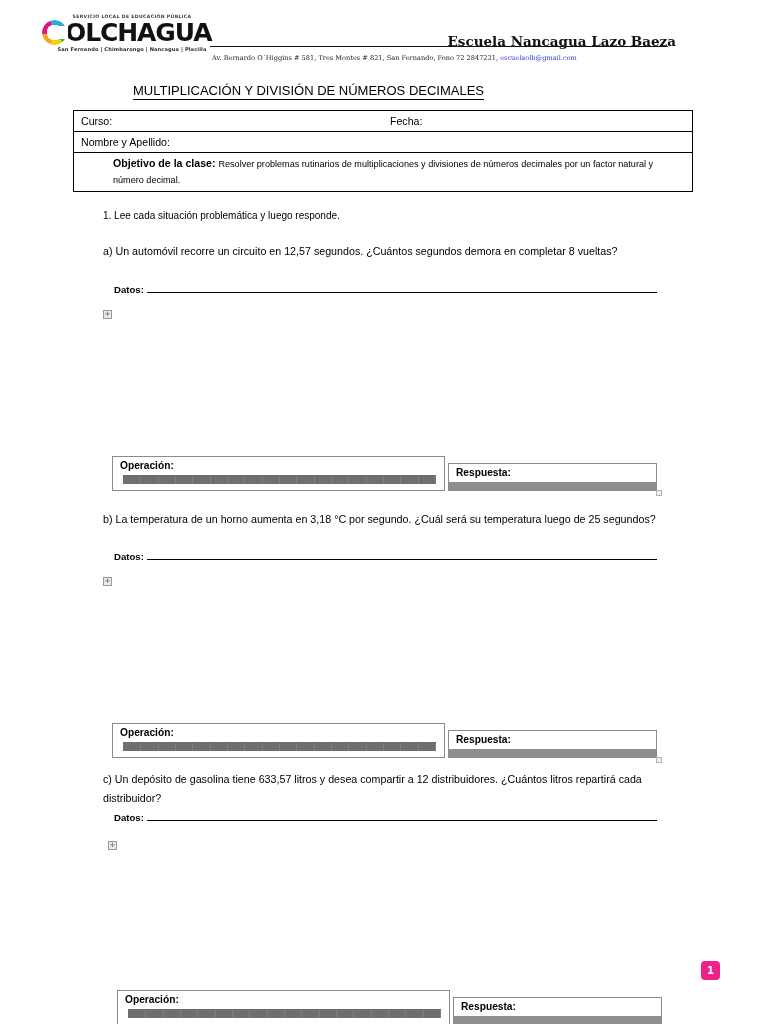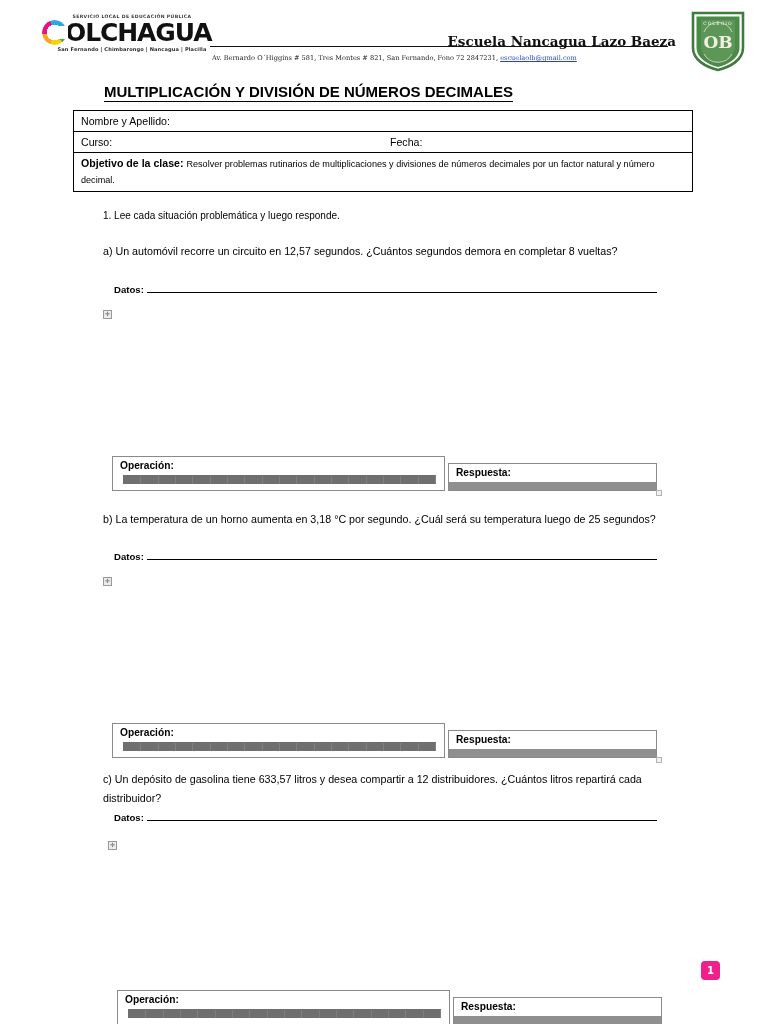--- a/index.html
+++ b/index.html
@@ -46,38 +46,38 @@
   }
   .school-name{
     position:absolute;right:92px;top:33px;
     font-family:"DejaVu Serif",serif;font-size:13.5px;font-weight:bold;color:#111;
     white-space:nowrap;
   }
   .addr-line{
     position:absolute;left:212px;top:54px;
     font-family:"DejaVu Serif",serif;font-size:6.6px;color:#1a1a1a;white-space:nowrap;
   }
-  .addr-line .mail{color:#2a3fd0;text-decoration:underline;}
+  .addr-line .mail{color:#2a3fd0;}
   .crest{position:absolute;right:22px;top:10px;width:56px;height:62px;}
   .crest svg{display:block;}
 
   
   .doc-title{
     position:absolute;left:0;top:83px;width:617px;text-align:center;
-    font-size:15px;font-weight:bold;color:#000;
+    font-size:13px;font-weight:normal;color:#000;
   }
   .doc-title span{border-bottom:1.2px solid #000;padding-bottom:1px;}
 
   
   .info-table{
     position:absolute;left:73px;top:110px;width:620px;
     border:1.2px solid #000;box-sizing:border-box;
   }
   .info-row{border-bottom:1.2px solid #000;box-sizing:border-box;display:flex;}
-  .info-row:last-child{border-bottom:none;}
+  .info-row:last-child{border-bottom:none;margin-left:32px;}
   .info-cell{font-size:10.6px;color:#000;padding:3px 0 3px 7px;line-height:14px;}
   .info-cell.half{width:50%;box-sizing:border-box;}
   .obj-cell{font-size:10.6px;padding:3px 7px 4px 7px;line-height:14.5px;}
   .obj-cell b{font-weight:bold;font-size:10.6px;}
   .obj-cell .obj-text{font-size:9.1px;}
 
   
   .instr{
     position:absolute;left:103px;font-size:10px;color:#000;line-height:16px;
   }
@@ -160,42 +160,31 @@
       </div>
       <div class="comunas">San Fernando | Chimbarongo | Nancagua | Placilla</div>
     </div>
 
     <div class="rule-right"></div>
 
     <div class="school-name">Escuela Nancagua Lazo Baeza</div>
 
     <div class="addr-line"><span>Av. Bernardo O´Higgins # 581, Tres Montes # 821, San Fernando, Fono 72 2847231, </span><span class="mail">escuelaolb@gmail.com</span></div>
 
-    <div class="crest">
-      <svg width="56" height="62" viewBox="0 0 56 62">
-        <path d="M3 3 H53 V38 C53 50 40 57 28 60 C16 57 3 50 3 38 Z" fill="#ffffff" stroke="#3f7a3f" stroke-width="2.6"></path>
-        <path d="M6.5 6.5 H49.5 V37.5 C49.5 48 38 54.5 28 57 C18 54.5 6.5 48 6.5 37.5 Z" fill="#4b8a48"></path>
-        <path d="M11 10 H45 V36.5 C45 45.5 35.5 51 28 53 C20.5 51 11 45.5 11 36.5 Z" fill="#6ea364" opacity=".55"></path>
-        <text x="28" y="14.5" font-family="DejaVu Serif, serif" font-size="4.4" fill="#ffffff" text-anchor="middle" letter-spacing="1.1">COLEGIO</text>
-        <text x="28" y="38" font-family="DejaVu Serif, serif" font-size="17" font-weight="bold" fill="#f2efe2" text-anchor="middle">OB</text>
-        <path d="M14 22 A15 15 0 0 1 42 22" fill="none" stroke="#e8e4d2" stroke-width=".8"></path>
-        <path d="M14 44 A16 16 0 0 0 42 44" fill="none" stroke="#e8e4d2" stroke-width=".8"></path>
-      </svg>
-    </div>
   </div>
 
   <div class="doc-title"><span>MULTIPLICACIÓN Y DIVISIÓN DE NÚMEROS DECIMALES</span></div>
 
   <div class="info-table">
-    <div class="info-row">
-      <div class="info-cell">Nombre y Apellido:</div>
-    </div>
     <div class="info-row">
       <div class="info-cell half">Curso:</div>
       <div class="info-cell half">Fecha:</div>
+    </div>
+    <div class="info-row">
+      <div class="info-cell">Nombre y Apellido:</div>
     </div>
     <div class="info-row">
       <div class="obj-cell">
         <b>Objetivo de la clase:</b>
         <span class="obj-text">Resolver problemas rutinarios de multiplicaciones y divisiones de números decimales por un factor natural y número decimal.</span>
       </div>
     </div>
   </div>
 
   <div class="instr" style="top:208px">1. Lee cada situación problemática y luego responde.</div>

